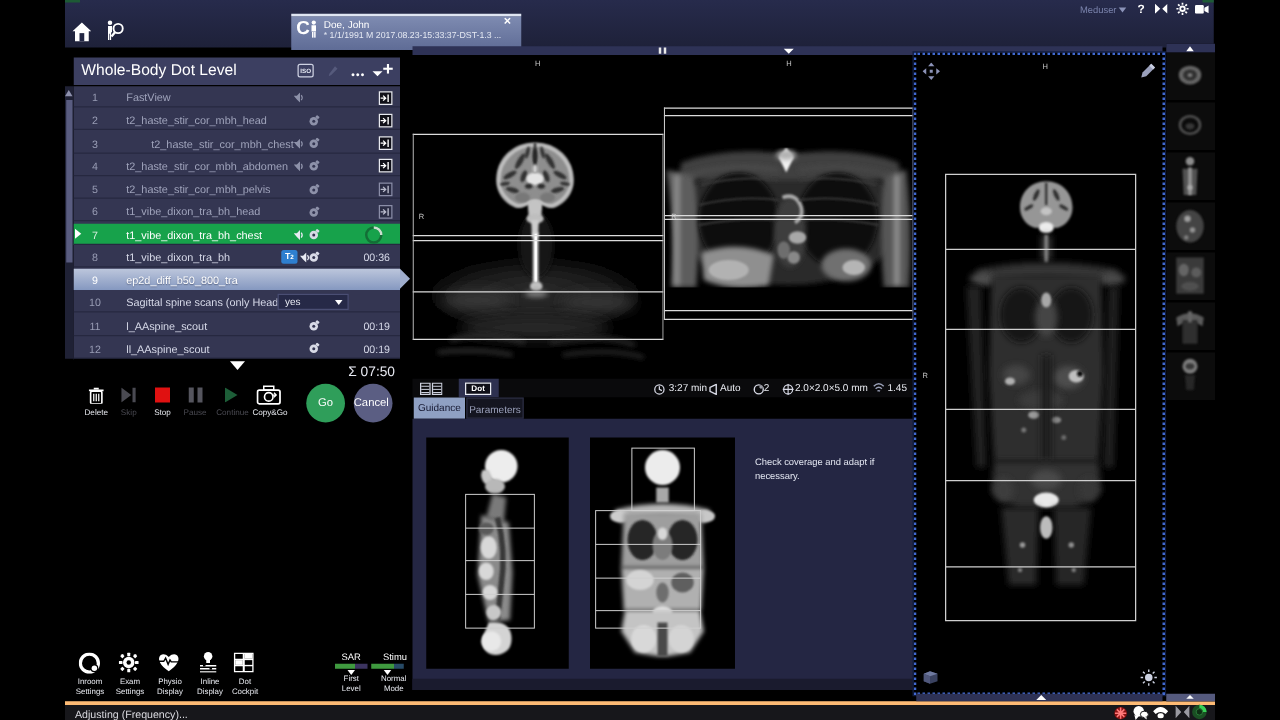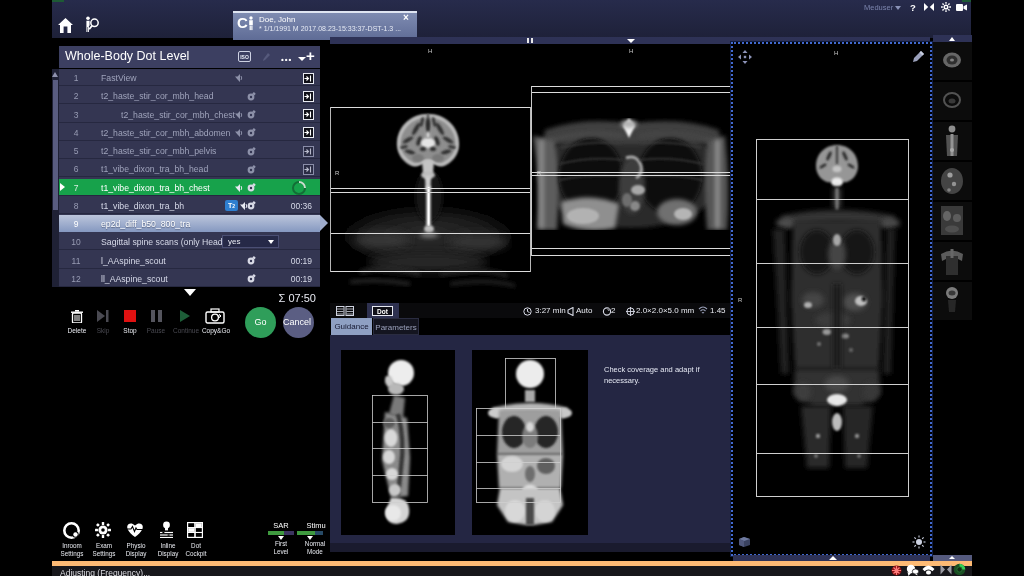--- a/index.html
+++ b/index.html
@@ -349,21 +349,21 @@
 <div class="abs" style="left:266px;top:521px;width:30px;text-align:center;color:#fff;font-size:7.5px;">SAR</div>
 <div class="abs" style="left:296px;top:521px;width:40px;text-align:center;color:#fff;font-size:7.5px;">Stimu</div>
 <div class="abs" style="left:268px;top:531px;width:26px;height:3.5px;background:linear-gradient(90deg,#3f9a3f 0 60%,#3c3460 60% 100%);"></div>
 <div class="abs" style="left:297px;top:531px;width:26px;height:3.5px;background:linear-gradient(90deg,#3f9a3f 0 70%,#274a66 70% 100%);"></div>
 <div class="abs" style="left:278px;top:536px;width:0;height:0;border-left:3.5px solid transparent;border-right:3.5px solid transparent;border-top:4px solid #fff;"></div>
 <div class="abs" style="left:307px;top:536px;width:0;height:0;border-left:3.5px solid transparent;border-right:3.5px solid transparent;border-top:4px solid #fff;"></div>
 <div class="abs" style="left:266px;top:540px;width:30px;text-align:center;color:#e8eaf0;font-size:6.3px;line-height:1.3;">First<br>Level</div>
 <div class="abs" style="left:295px;top:540px;width:40px;text-align:center;color:#e8eaf0;font-size:6.3px;line-height:1.3;">Normal<br>Mode</div>
 </div>
 
-<div class="abs" style="left:52px;top:561px;width:920px;height:16px;background:#17171b;border-top:5px solid #fdba74;">
+<div class="abs" style="left:52px;top:561px;width:920px;height:16px;background:#17171b;border-top:3px solid #fdba74;">
   <div class="abs" style="left:8px;top:2px;color:#dcdce2;font-size:8.5px;">Adjusting (Frequency)...</div>
 </div>
 
 <div class="abs" style="left:330px;top:37px;width:600px;height:7px;background:#2e3256;"></div>
 <div class="abs" style="left:627px;top:39px;width:0;height:0;border-left:4px solid transparent;border-right:4px solid transparent;border-top:4px solid #fff;"></div>
 <div id="vp-head" class="abs" style="left:330px;top:44px;width:201px;height:259px;background:#000;">
 <svg width="201" height="259" viewBox="0 0 201 259">
 <defs>
 <filter id="b1" x="-80%" y="-80%" width="260%" height="260%">
           <feGaussianBlur stdDeviation="1"></feGaussianBlur>

